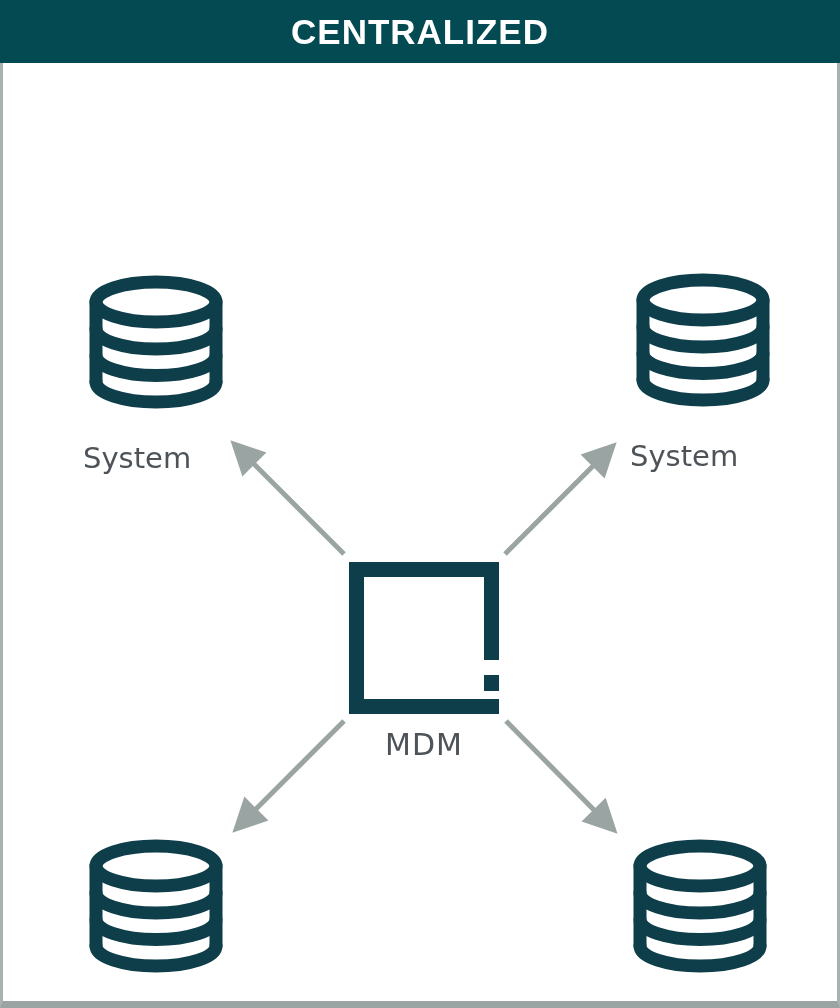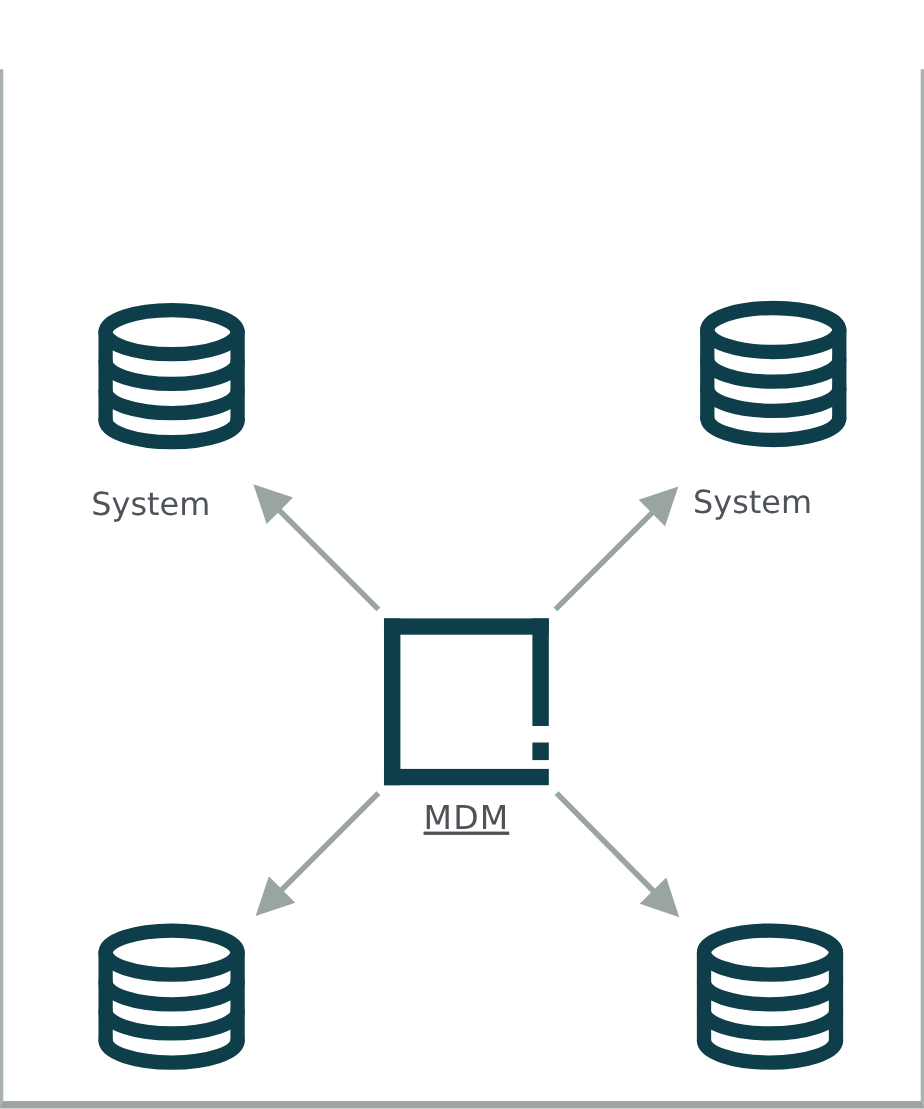--- a/index.html
+++ b/index.html
@@ -55,39 +55,41 @@
   .center-node{
     position:absolute;left:346px;top:499px;width:150px;
     display:flex;flex-direction:column;align-items:center;
   }
   .center-node .mdm-icon{width:150px;height:152px;display:block;}
   .center-node .node-label{
     margin-top:13px;
     font-size:30px;font-weight:400;
     color:var(--label-text);
     letter-spacing:1px;
-    text-decoration:underline;
   }
   .arrows-layer{
     position:absolute;top:0;left:0;width:840px;height:1008px;
     pointer-events:none;
   }
   .arrows-layer line{stroke:var(--arrow);stroke-width:5;}
   .arrows-layer .ah{fill:var(--arrow);}
   .db-icon path,.db-icon ellipse{
     fill:none;stroke:var(--icon-stroke);stroke-width:13;
     stroke-linecap:round;stroke-linejoin:round;
   }
   .mdm-icon rect{fill:var(--icon-stroke);}
 </style>
 </head>
 <body>
 
 <div class="page">
 
+  <div class="header">
+    <h1>CENTRALIZED</h1>
+  </div>
 
   <div class="canvas">
 
     <svg class="arrows-layer" viewBox="0 0 840 1008" aria-hidden="true">
       <defs>
         <marker id="ah" viewBox="0 0 10 10" refX="1" refY="5" markerWidth="42" markerHeight="34" markerUnits="userSpaceOnUse" orient="auto">
           <path class="ah" d="M0 0 L10 5 L0 10 Z"></path>
         </marker>
       </defs>
       <line x1="341" y1="491" x2="249" y2="399" marker-end="url(#ah)"></line>

